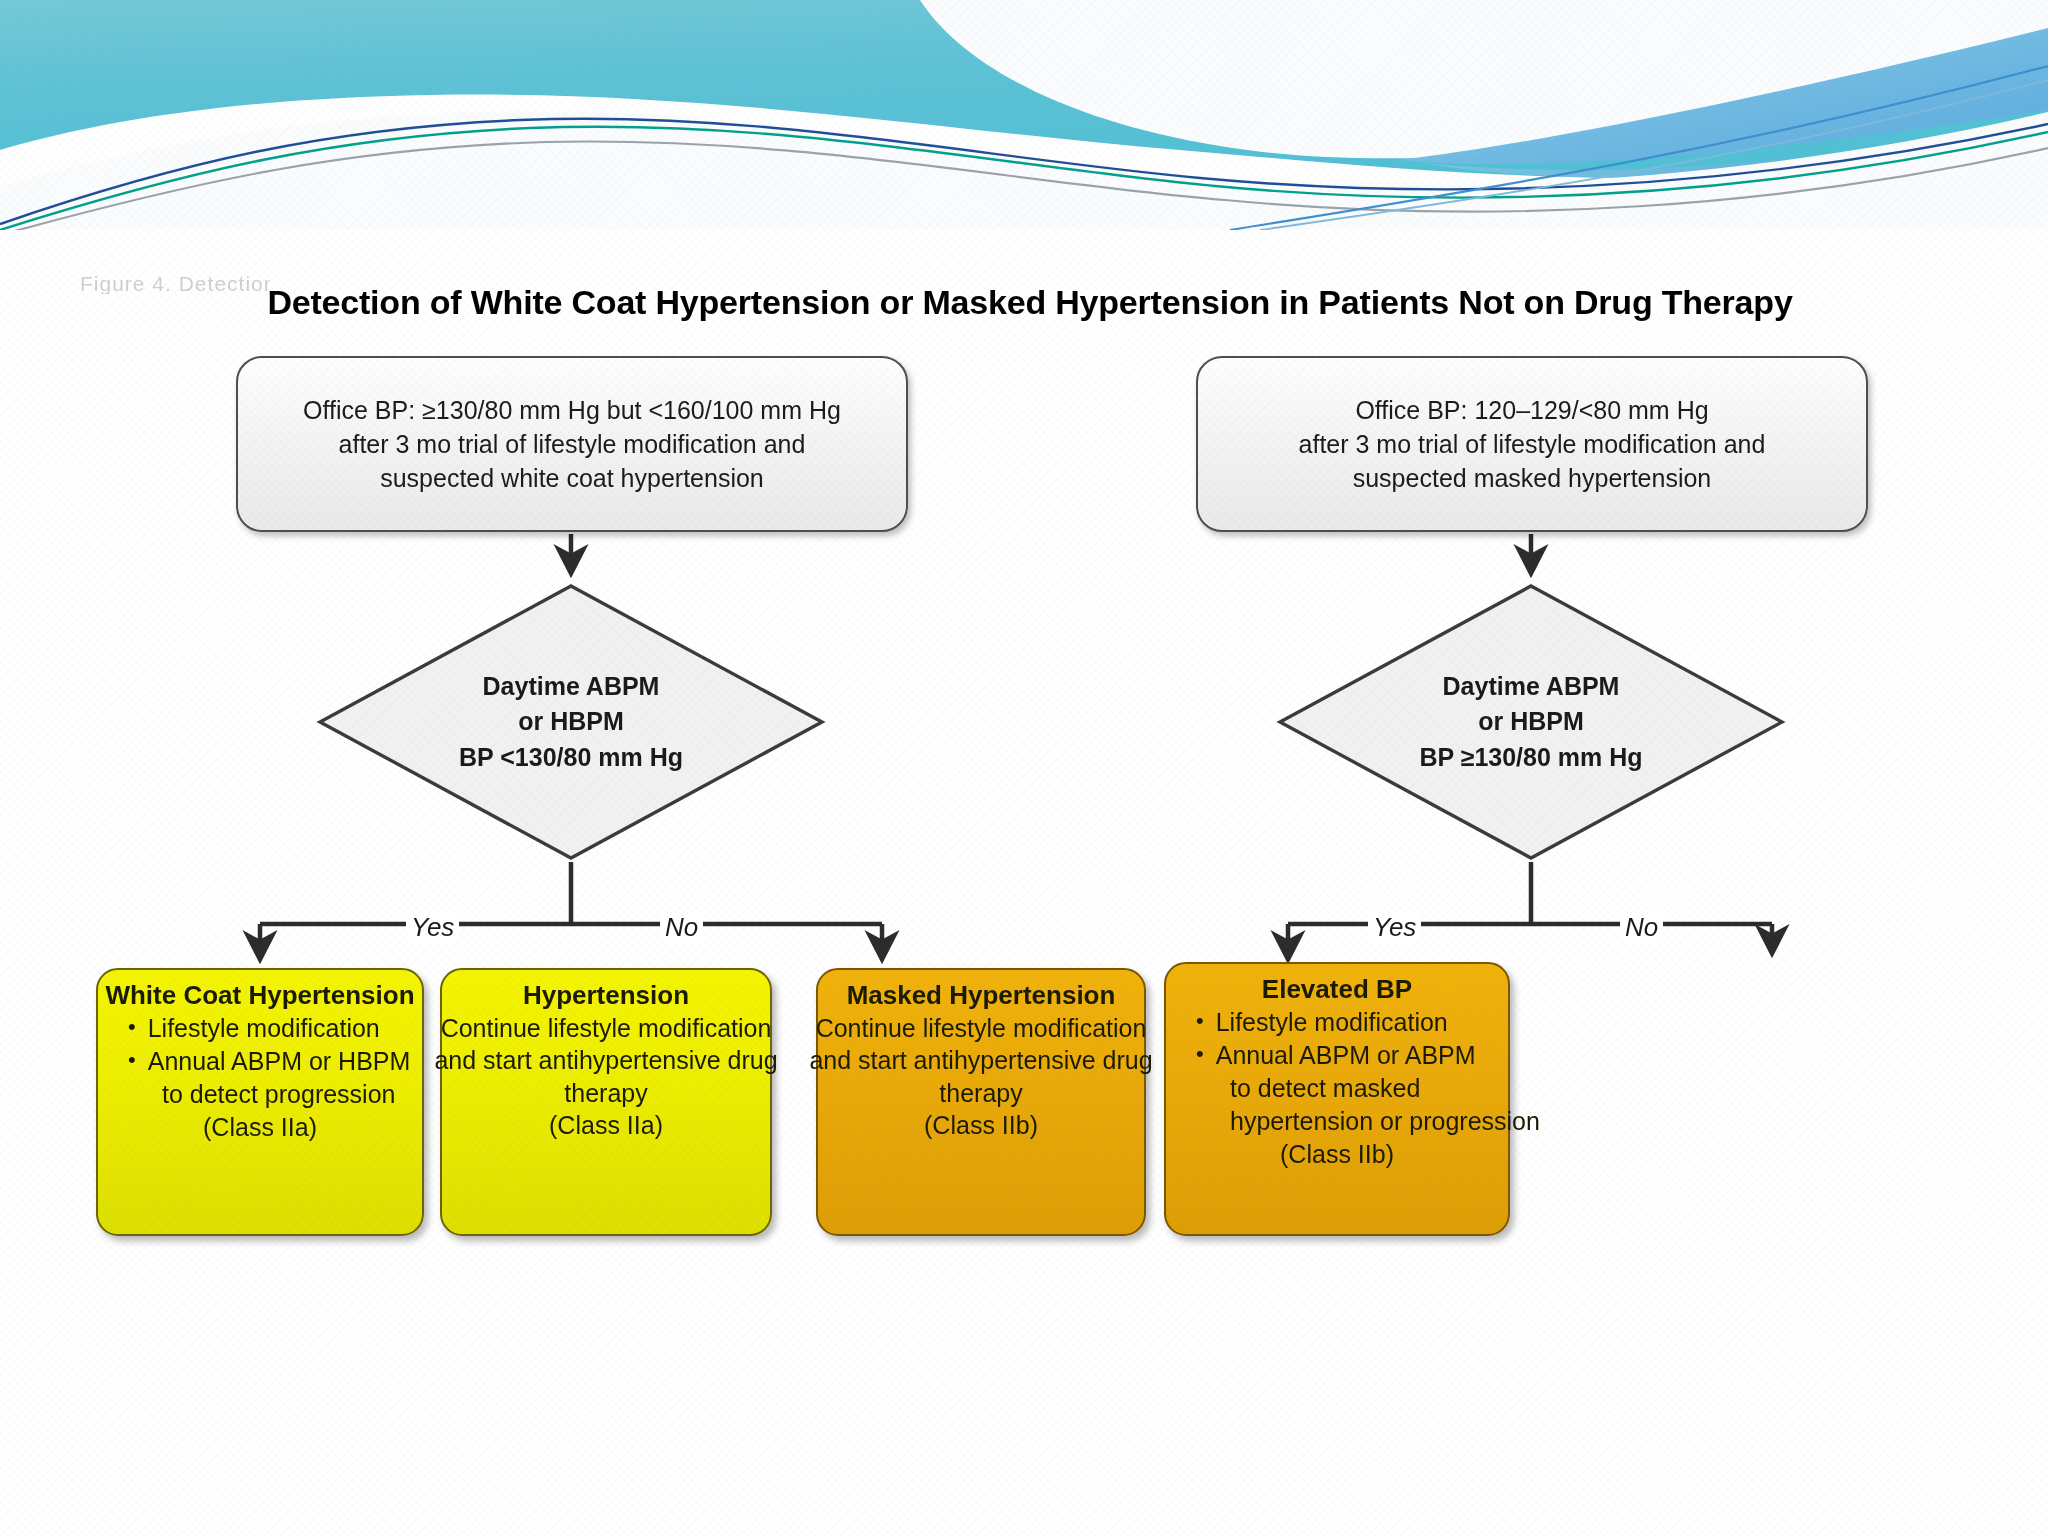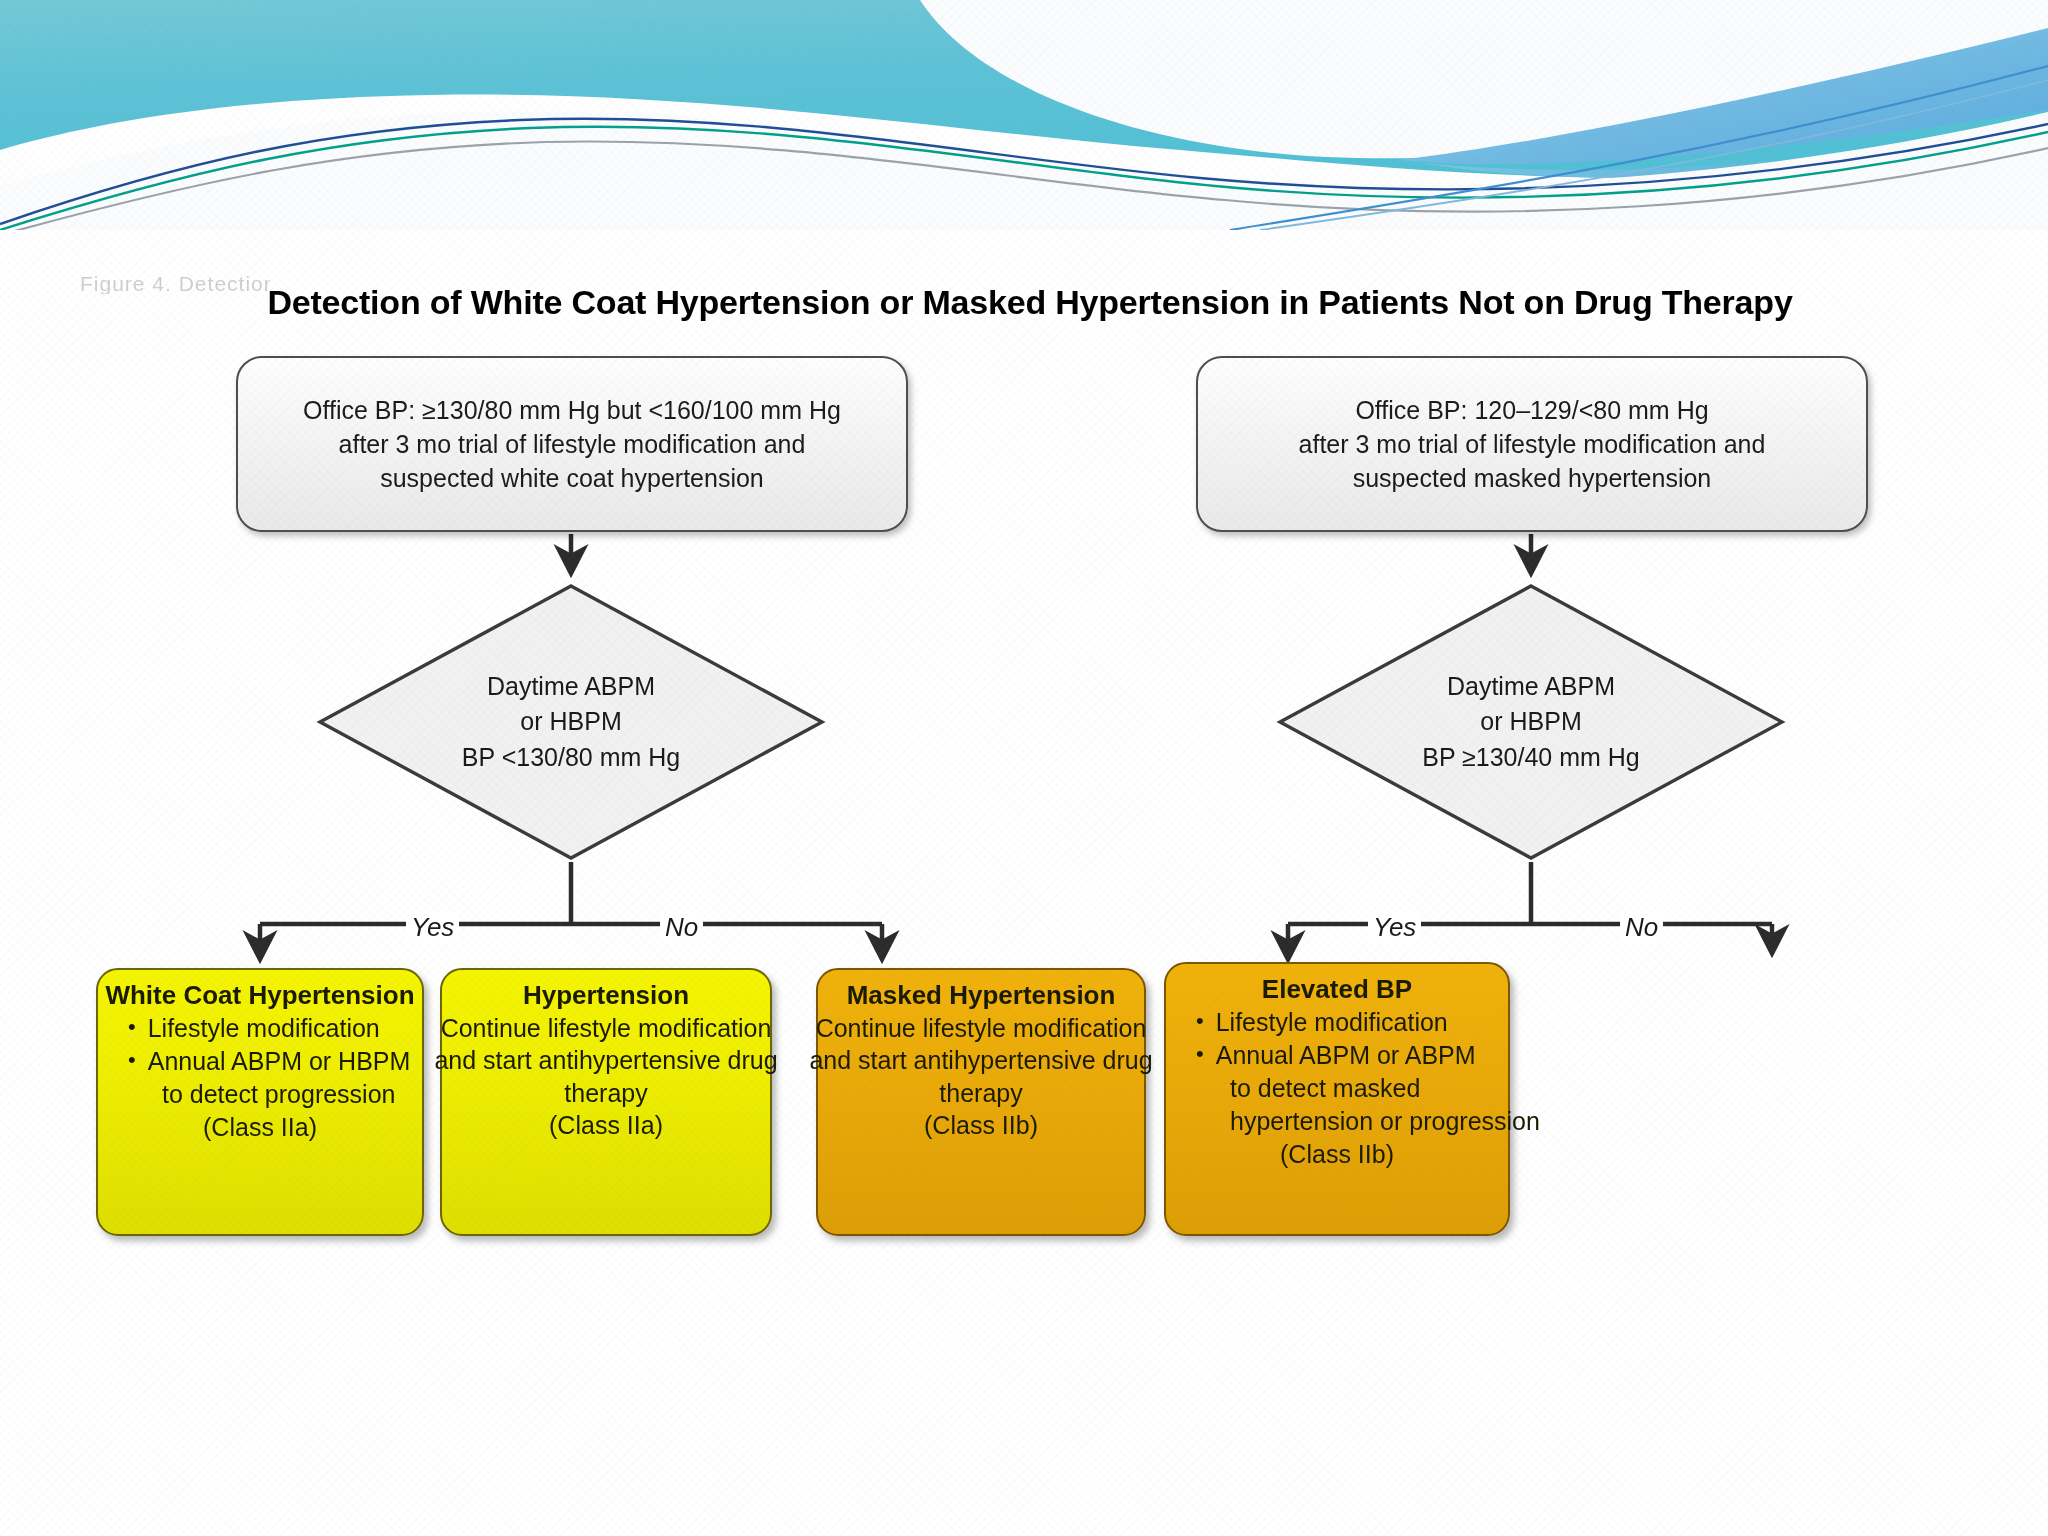--- a/index.html
+++ b/index.html
@@ -99,21 +99,21 @@
     line-height: 1.36;
     text-align: center;
     white-space: nowrap;
   }
   #top-box-left  { left: 236px;  top: 356px; width: 672px; height: 176px; }
   #top-box-right { left: 1196px; top: 356px; width: 672px; height: 176px; }
 
   
   .diamond-wrap {
     position: absolute;
-    width: 510px; height: 280px;
+    width: 510px; height: 280px; font-weight: bold;
   }
   #diamond-left  { left: 316px;  top: 582px; }
   #diamond-right { left: 1276px; top: 582px; }
   .diamond-wrap svg { position: absolute; inset: 0; width: 100%; height: 100%; }
   .diamond-text {
     position: absolute;
     inset: 0;
     display: flex; flex-direction: column;
     align-items: center; justify-content: center;
     z-index: 2;
@@ -308,21 +308,21 @@
       </div>
     </div>
 
     <div id="diamond-right" class="diamond-wrap">
       <svg viewBox="0 0 510 280" preserveAspectRatio="none" aria-hidden="true">
         <polygon points="255,4 506,140 255,276 4,140" fill="#f1f1f1" stroke="#3a3a3a" stroke-width="3.4"></polygon>
       </svg>
       <div class="diamond-text">
         <div class="line">Daytime ABPM</div>
         <div class="line">or HBPM</div>
-        <div class="line">BP ≥130/40 mm Hg</div>
+        <div class="line">BP ≥130/80 mm Hg</div>
       </div>
     </div>
 
     <div id="yes-left" class="branch-label">Yes</div>
     <div id="no-left" class="branch-label">No</div>
     <div id="yes-right" class="branch-label">Yes</div>
     <div id="no-right" class="branch-label">No</div>
 
     <div id="res-box-1" class="result-box yellow">
       <div class="rb-title">White Coat Hypertension</div>

